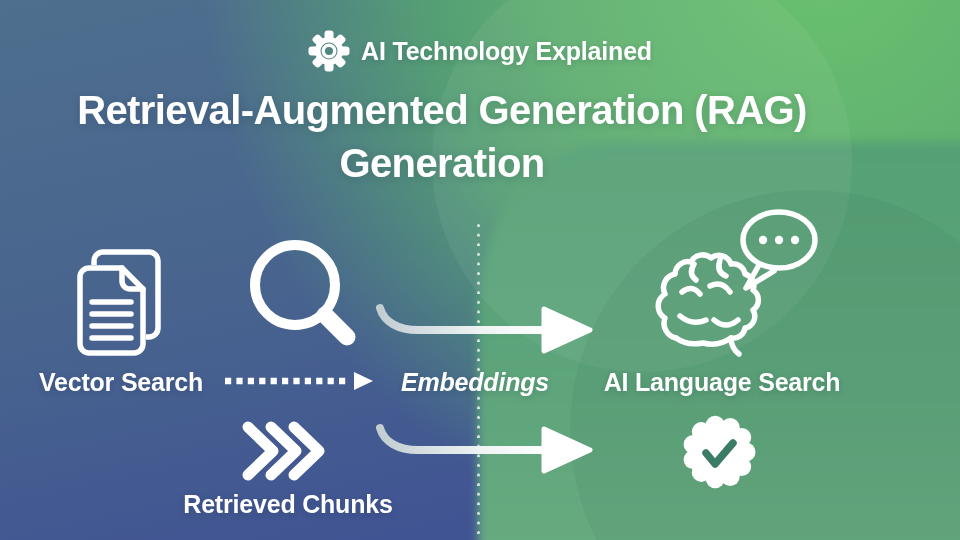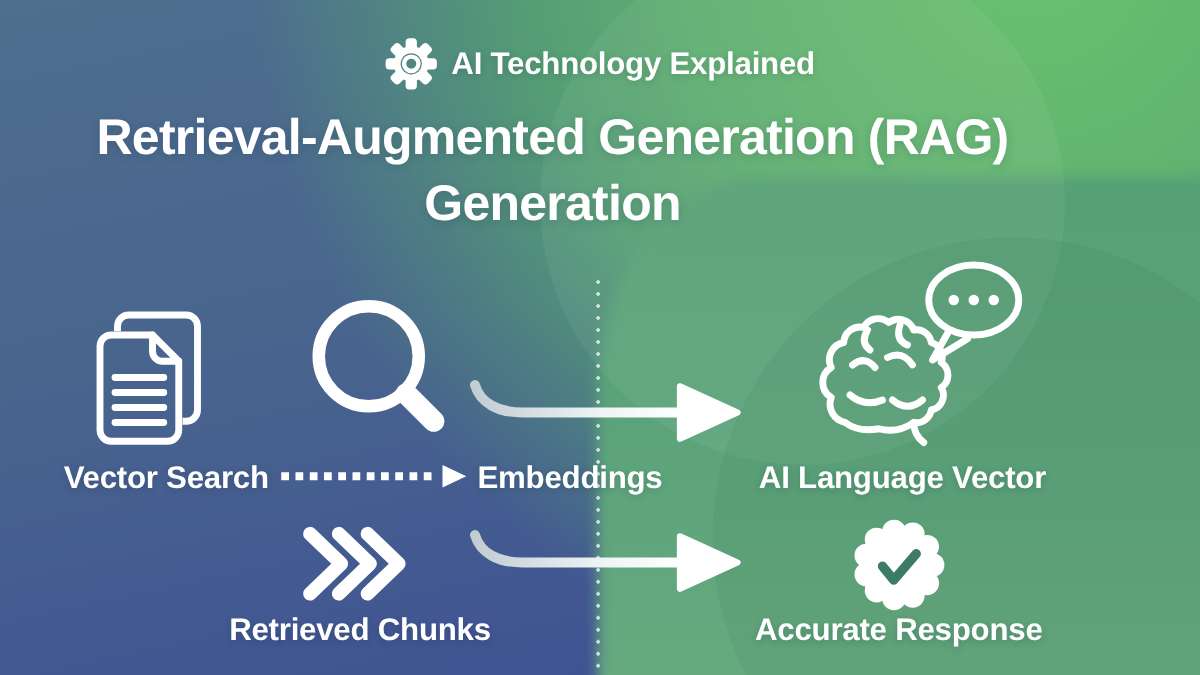--- a/index.html
+++ b/index.html
@@ -93,32 +93,32 @@
         <path d="M 54,22 H 21 a 9,9 0 0 0 -9,9 v 67 a 9,9 0 0 0 9,9 h 45 a 9,9 0 0 0 9,-9 V 43 Z" fill="#000" stroke="#000" stroke-width="6"></path>
       </mask>
     </defs>
     <g fill="none" stroke="#fff" stroke-width="5.5" stroke-linecap="round" stroke-linejoin="round">
       <rect x="26" y="6" width="64" height="85" rx="9" mask="url(#docMask)"></rect>
       <path d="M 54,22 H 21 a 9,9 0 0 0 -9,9 v 67 a 9,9 0 0 0 9,9 h 45 a 9,9 0 0 0 9,-9 V 43 Z"></path>
       <path d="M 54,22 v 13 a 8,8 0 0 0 8,8 h 13"></path>
       <path d="M 24,56 H 63 M 24,68 H 63 M 24,80 H 63 M 24,92 H 63"></path>
     </g>
   </svg>
-  <div class="node-label" style="left:12px; top:368px; width:242px;">Vector Search</div>
+  <div class="node-label" style="left:0px; top:368px; width:242px;">Vector Search</div>
 
   <svg class="abs" style="left:220px; top:370px;" width="156" height="22" viewBox="0 0 156 22">
     <line x1="5" y1="11" x2="130" y2="11" stroke="#fff" stroke-width="6.5" stroke-dasharray="6.2 5.2"></line>
     <path d="M 134,2 L 153,11 L 134,20 Z" fill="#fff"></path>
   </svg>
 
   <svg class="abs" style="left:235px; top:228px;" width="132" height="128" viewBox="0 0 132 128">
     <circle cx="60" cy="57" r="40" fill="none" stroke="#fff" stroke-width="10"></circle>
     <line x1="90" y1="87" x2="112" y2="109" stroke="#fff" stroke-width="17" stroke-linecap="round"></line>
   </svg>
-  <div class="node-label" style="left:356px; top:368px; width:200px;">Embeddings</div>
+  <div class="node-label" style="left:375px; top:368px; width:200px;font-style:italic;">Embeddings</div>
 
   <svg class="abs" style="left:374px; top:296px;" width="228" height="62" viewBox="0 0 228 62">
     <defs>
       <linearGradient id="arrowGrad1" x1="0" y1="0" x2="1" y2="0">
         <stop offset="0" stop-color="#c2cdd2"></stop>
           <stop offset="0.6" stop-color="#eef3f4"></stop>
           <stop offset="1" stop-color="#ffffff"></stop>
       </linearGradient>
     </defs>
     <path d="M 6,12 C 10,26 24,34 44,34 L 172,34" fill="none" stroke="url(#arrowGrad1)" stroke-width="8" stroke-linecap="round"></path>
@@ -140,21 +140,21 @@
       <path d="M 64,80 q 12,-6 20,6"></path>
       <path d="M 34,110 q 12,10 26,4"></path>
       <path d="M 68,114 q 12,10 24,0"></path>
     </g>
     <g fill="#fff">
       <circle cx="117" cy="34" r="4.2"></circle>
         <circle cx="133" cy="34" r="4.2"></circle>
         <circle cx="149" cy="34" r="4.2"></circle>
     </g>
   </svg>
-  <div class="node-label" style="left:572px; top:368px; width:300px;">AI Language Vector</div>
+  <div class="node-label" style="left:572px; top:368px; width:300px;">AI Language Search</div>
 
   <svg class="abs" style="left:242px; top:420px;" width="95" height="62" viewBox="0 0 95 62">
     <g fill="none" stroke="#fff" stroke-width="11" stroke-linecap="round" stroke-linejoin="round">
       <polyline points="6,7 31,31 6,55"></polyline>
       <polyline points="29,7 54,31 29,55"></polyline>
       <polyline points="52,7 77,31 52,55"></polyline>
     </g>
   </svg>
   <div class="node-label" style="left:138px; top:490px; width:300px;">Retrieved Chunks</div>
 
@@ -180,14 +180,13 @@
         <circle cx="-17.7" cy="20.4" r="9.5"></circle>
         <circle cx="-25.9" cy="7.6" r="9.5"></circle>
       <circle cx="-25.9" cy="-7.6" r="9.5"></circle>
         <circle cx="-17.7" cy="-20.4" r="9.5"></circle>
         <circle cx="-3.8" cy="-26.7" r="9.5"></circle>
       <circle cx="11.2" cy="-24.6" r="9.5"></circle>
         <circle cx="22.7" cy="-14.6" r="9.5"></circle>
     </g>
     <path d="M -13,1 L -4,12 L 14,-9" fill="none" stroke="#3c7c66" stroke-width="7.5" stroke-linecap="round" stroke-linejoin="round"></path>
   </svg>
-  <div class="node-label" style="left:569px; top:490px; width:300px;">Accurate Response</div>
 </div>
 
 </body></html>

